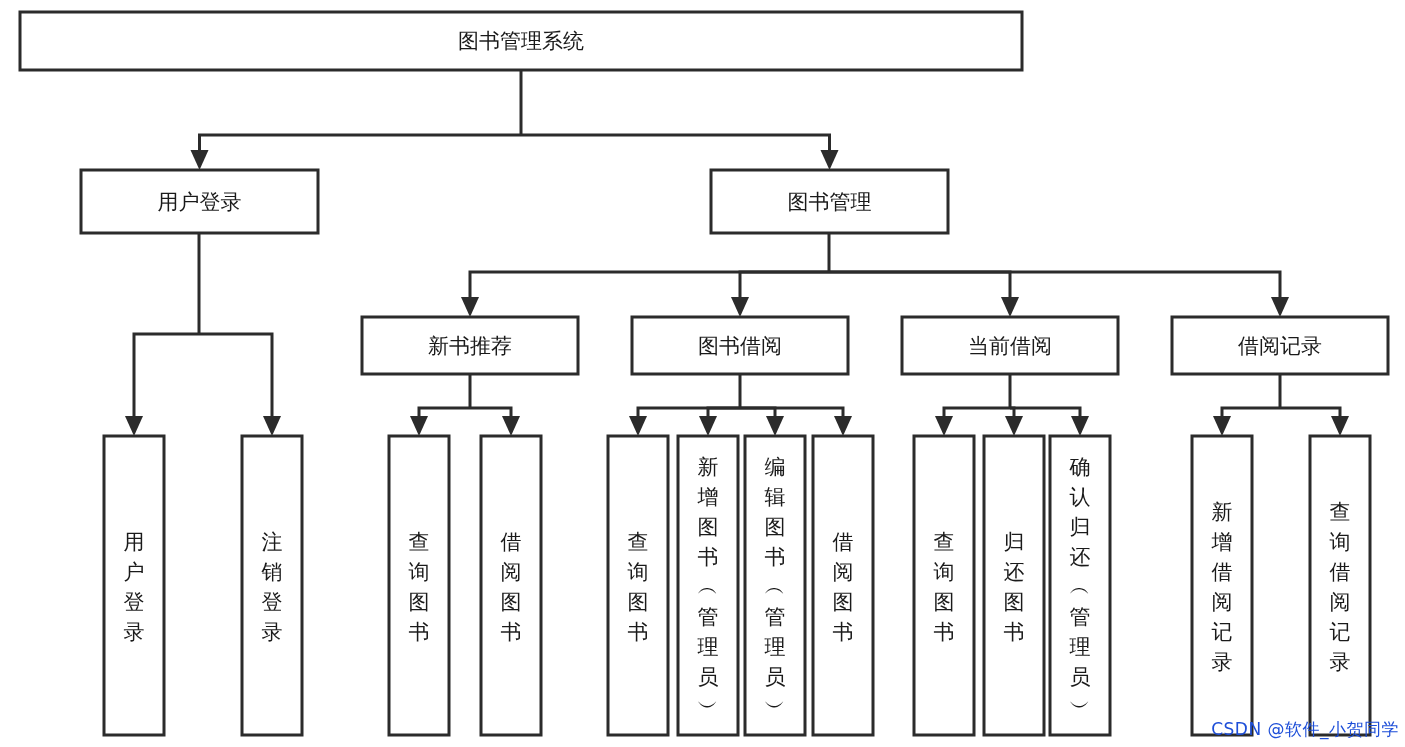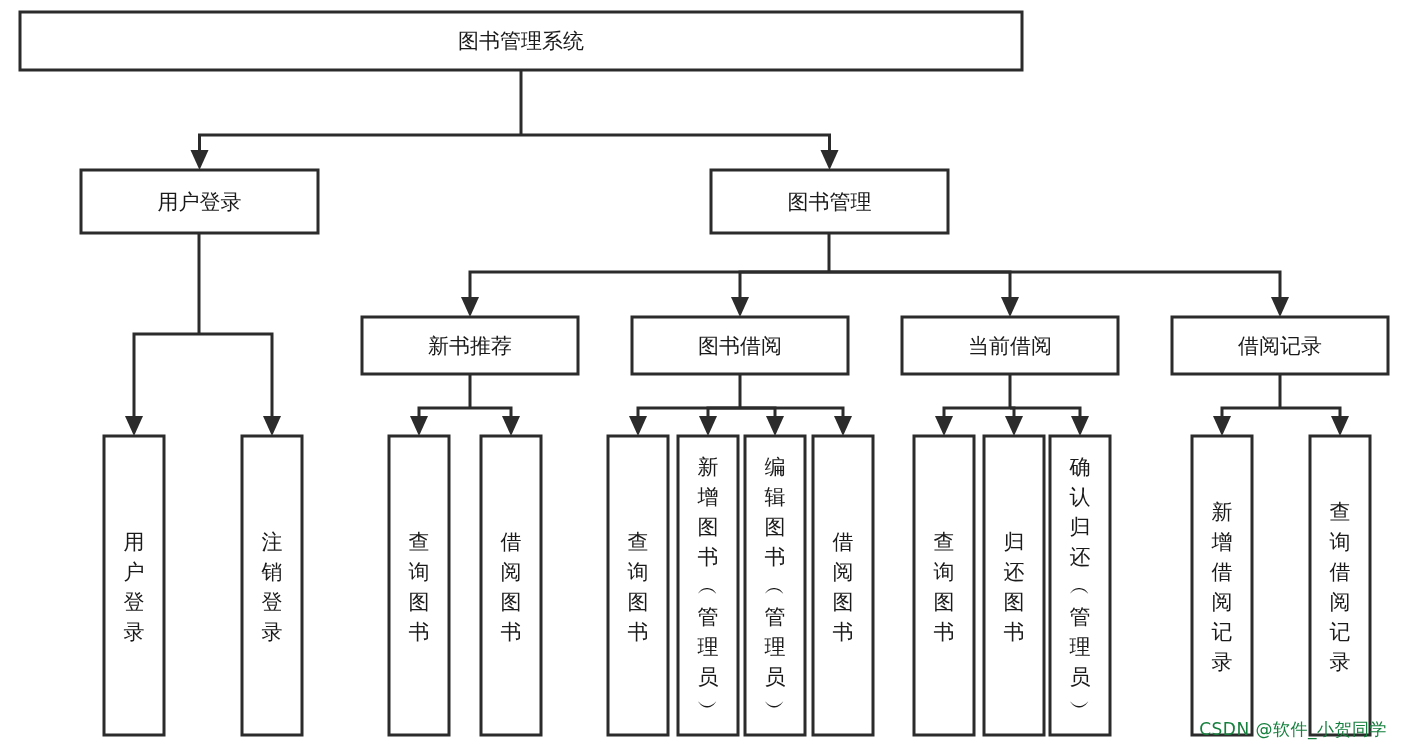--- a/index.html
+++ b/index.html
@@ -48,25 +48,25 @@
     dominant-baseline: middle;
   }
   .node-label-v {
     font-family: "DejaVu Sans", "Liberation Sans", sans-serif;
     font-size: 21px;
     fill: #1a1a1a;
     text-anchor: middle;
   }
   .watermark {
     position: absolute;
-    right: 26px;
+    right: 14px;
     bottom: 6px;
     font-family: "DejaVu Sans", "Liberation Sans", sans-serif;
     font-size: 17px;
-    color: #15803d;
+    color: #1d4ed8;
     letter-spacing: 0.5px;
     white-space: nowrap;
     user-select: none;
   }
 </style>
 </head>
 <body>
 
 <div id="diagram-root">
   <svg id="flowchart" width="1405" height="747" viewBox="0 0 1405 747">

